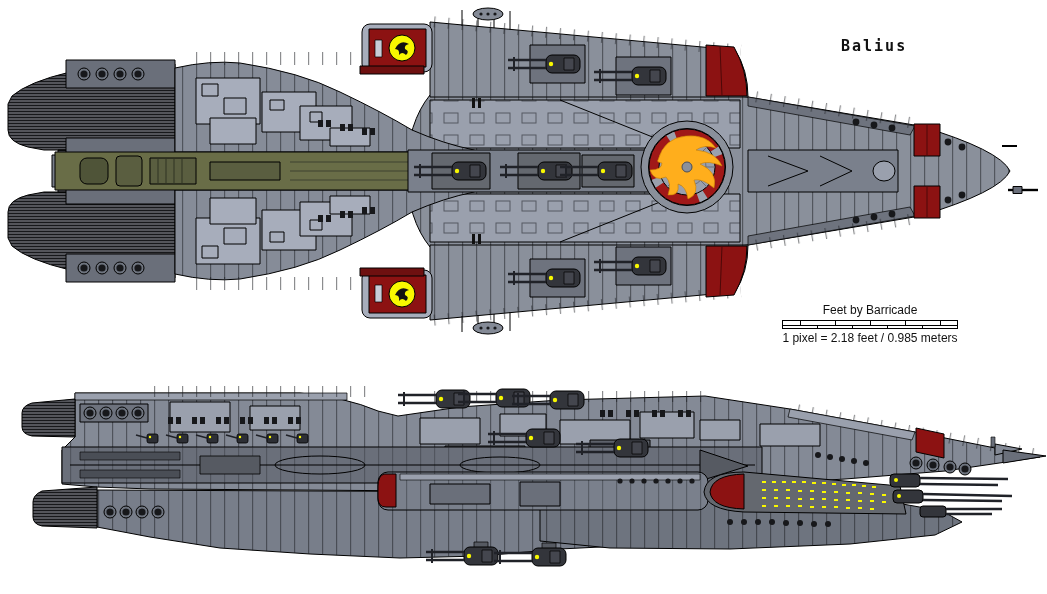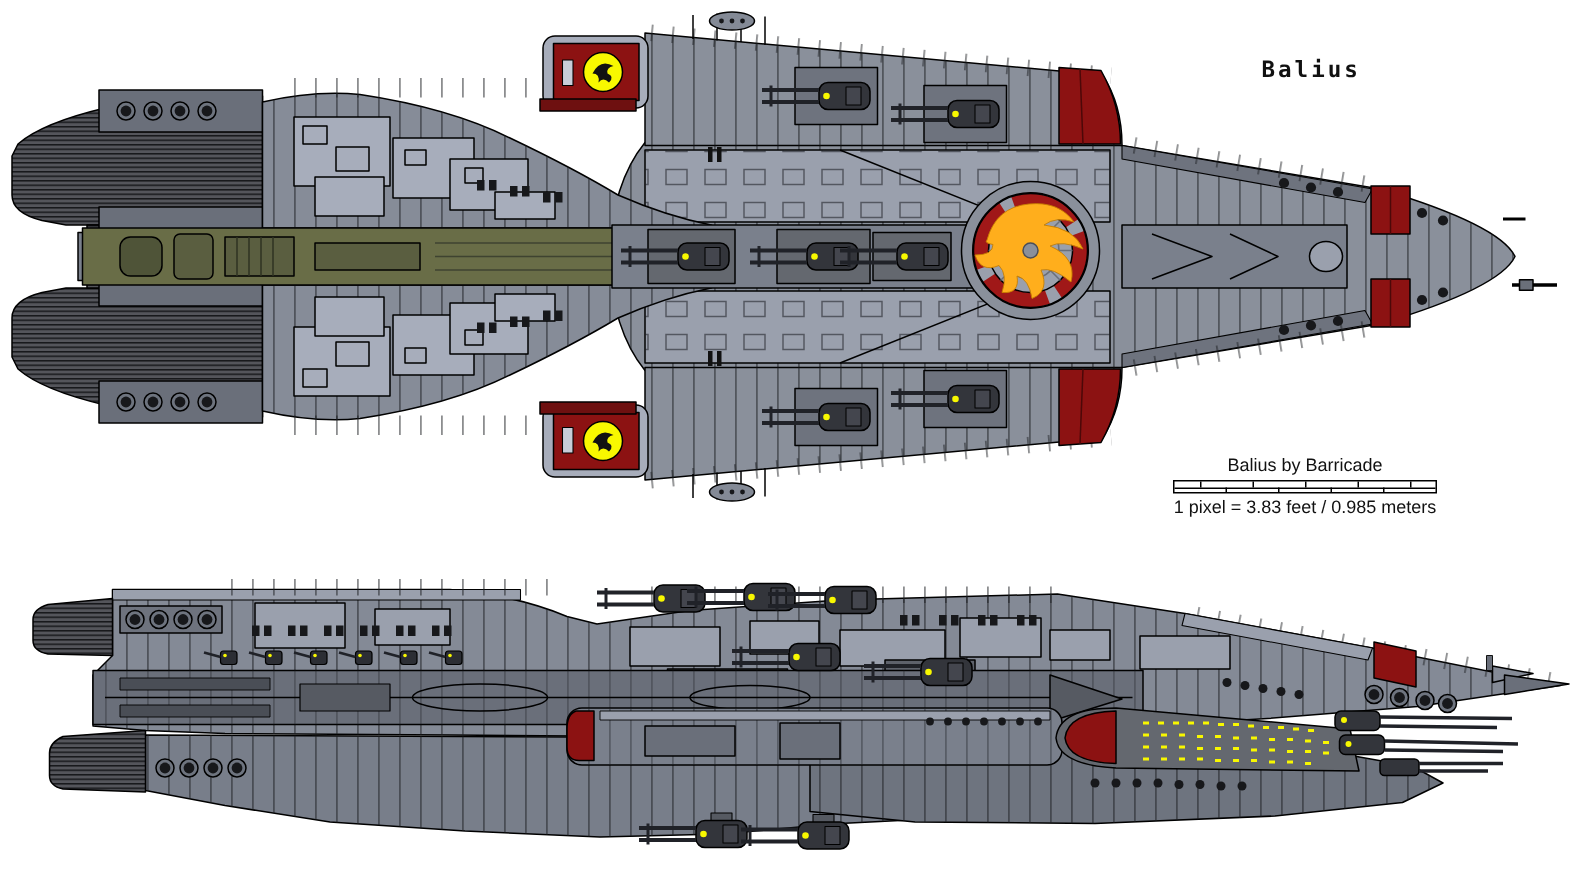--- a/index.html
+++ b/index.html
@@ -499,29 +499,29 @@
           <use href="#turret-s" x="242" y="438"></use>
       <use href="#turret-s" x="272" y="438"></use>
           <use href="#turret-s" x="302" y="438"></use>
     </g>
   </g>
 </svg>
 
 <div class="title">Balius</div>
 
 <div class="legend">
-  <div class="credit">Balius by Barricade</div>
+  <div class="credit">Feet by Barricade</div>
   <div class="scalebar">
     <div class="mid"></div>
     <div class="t" style="left:17px"></div>
         <div class="t" style="left:52px"></div>
     <div class="t" style="left:87px"></div>
         <div class="t" style="left:122px"></div>
     <div class="t" style="left:157px"></div>
     <div class="b" style="left:34px"></div>
         <div class="b" style="left:69px"></div>
     <div class="b" style="left:104px"></div>
         <div class="b" style="left:139px"></div>
   </div>
-  <div class="lbl">1 pixel = 3.83 feet / 0.985 meters</div>
+  <div class="lbl">1 pixel = 2.18 feet / 0.985 meters</div>
 </div>
 
 </div>
 
 </body></html>

